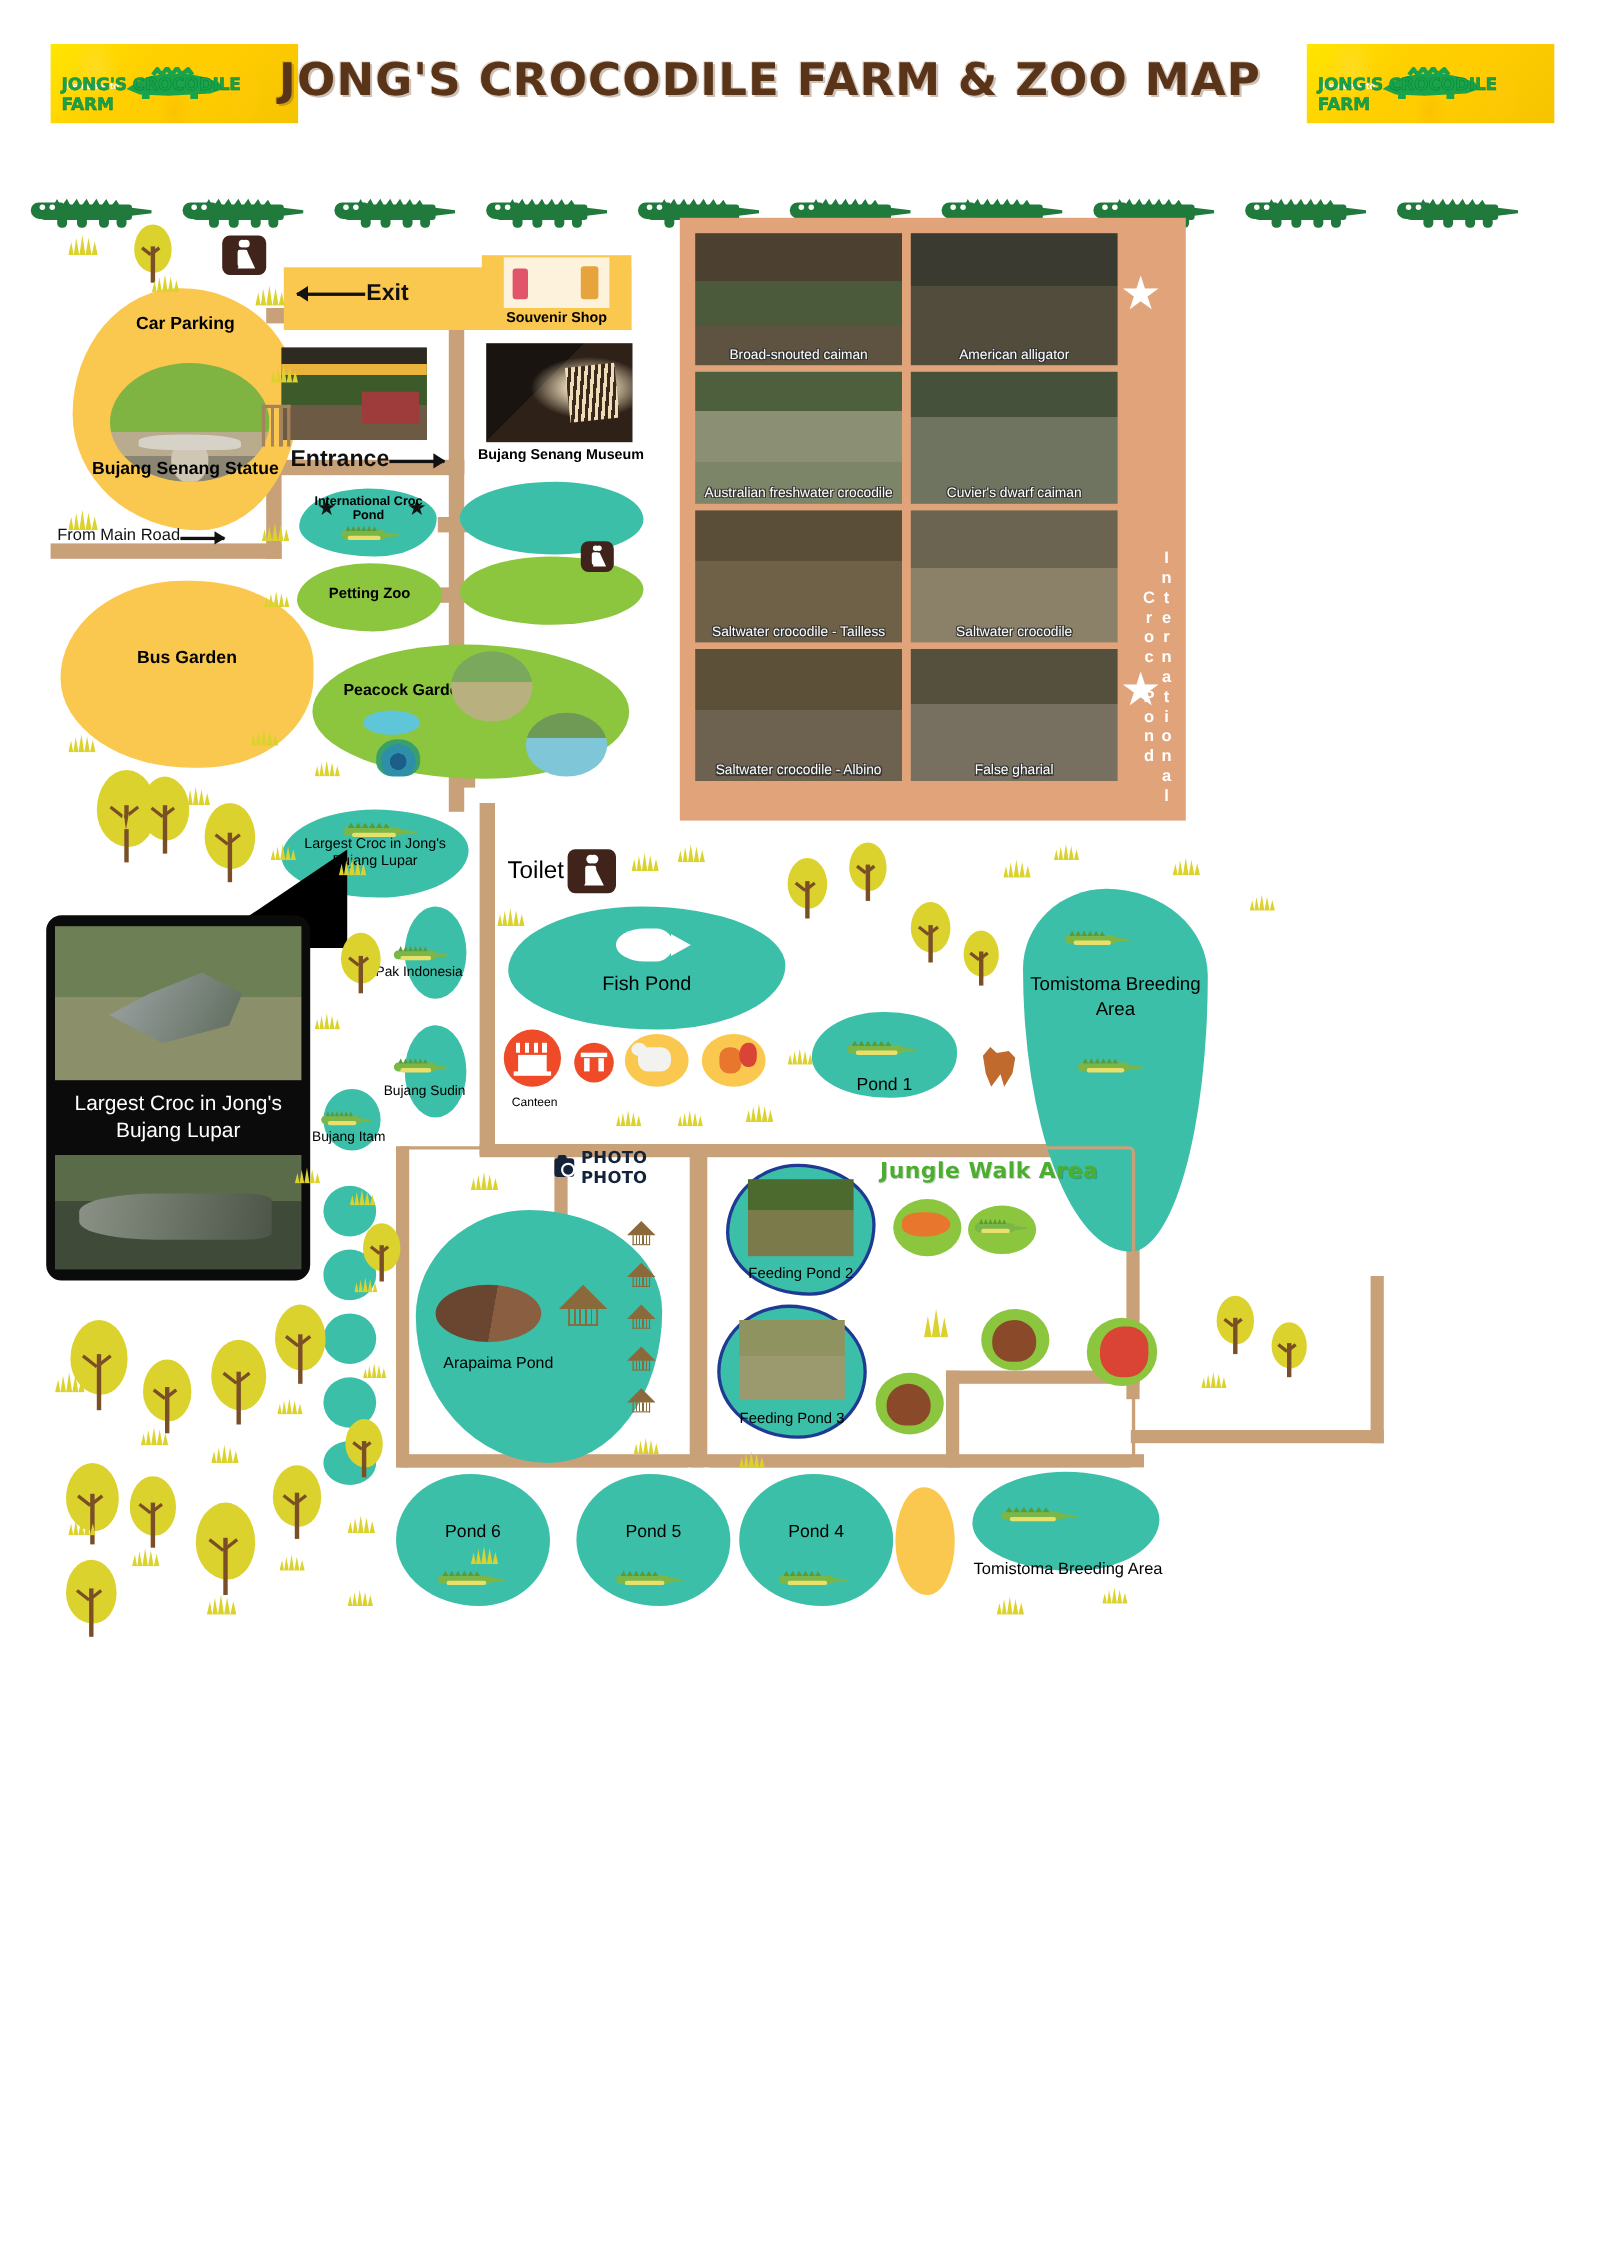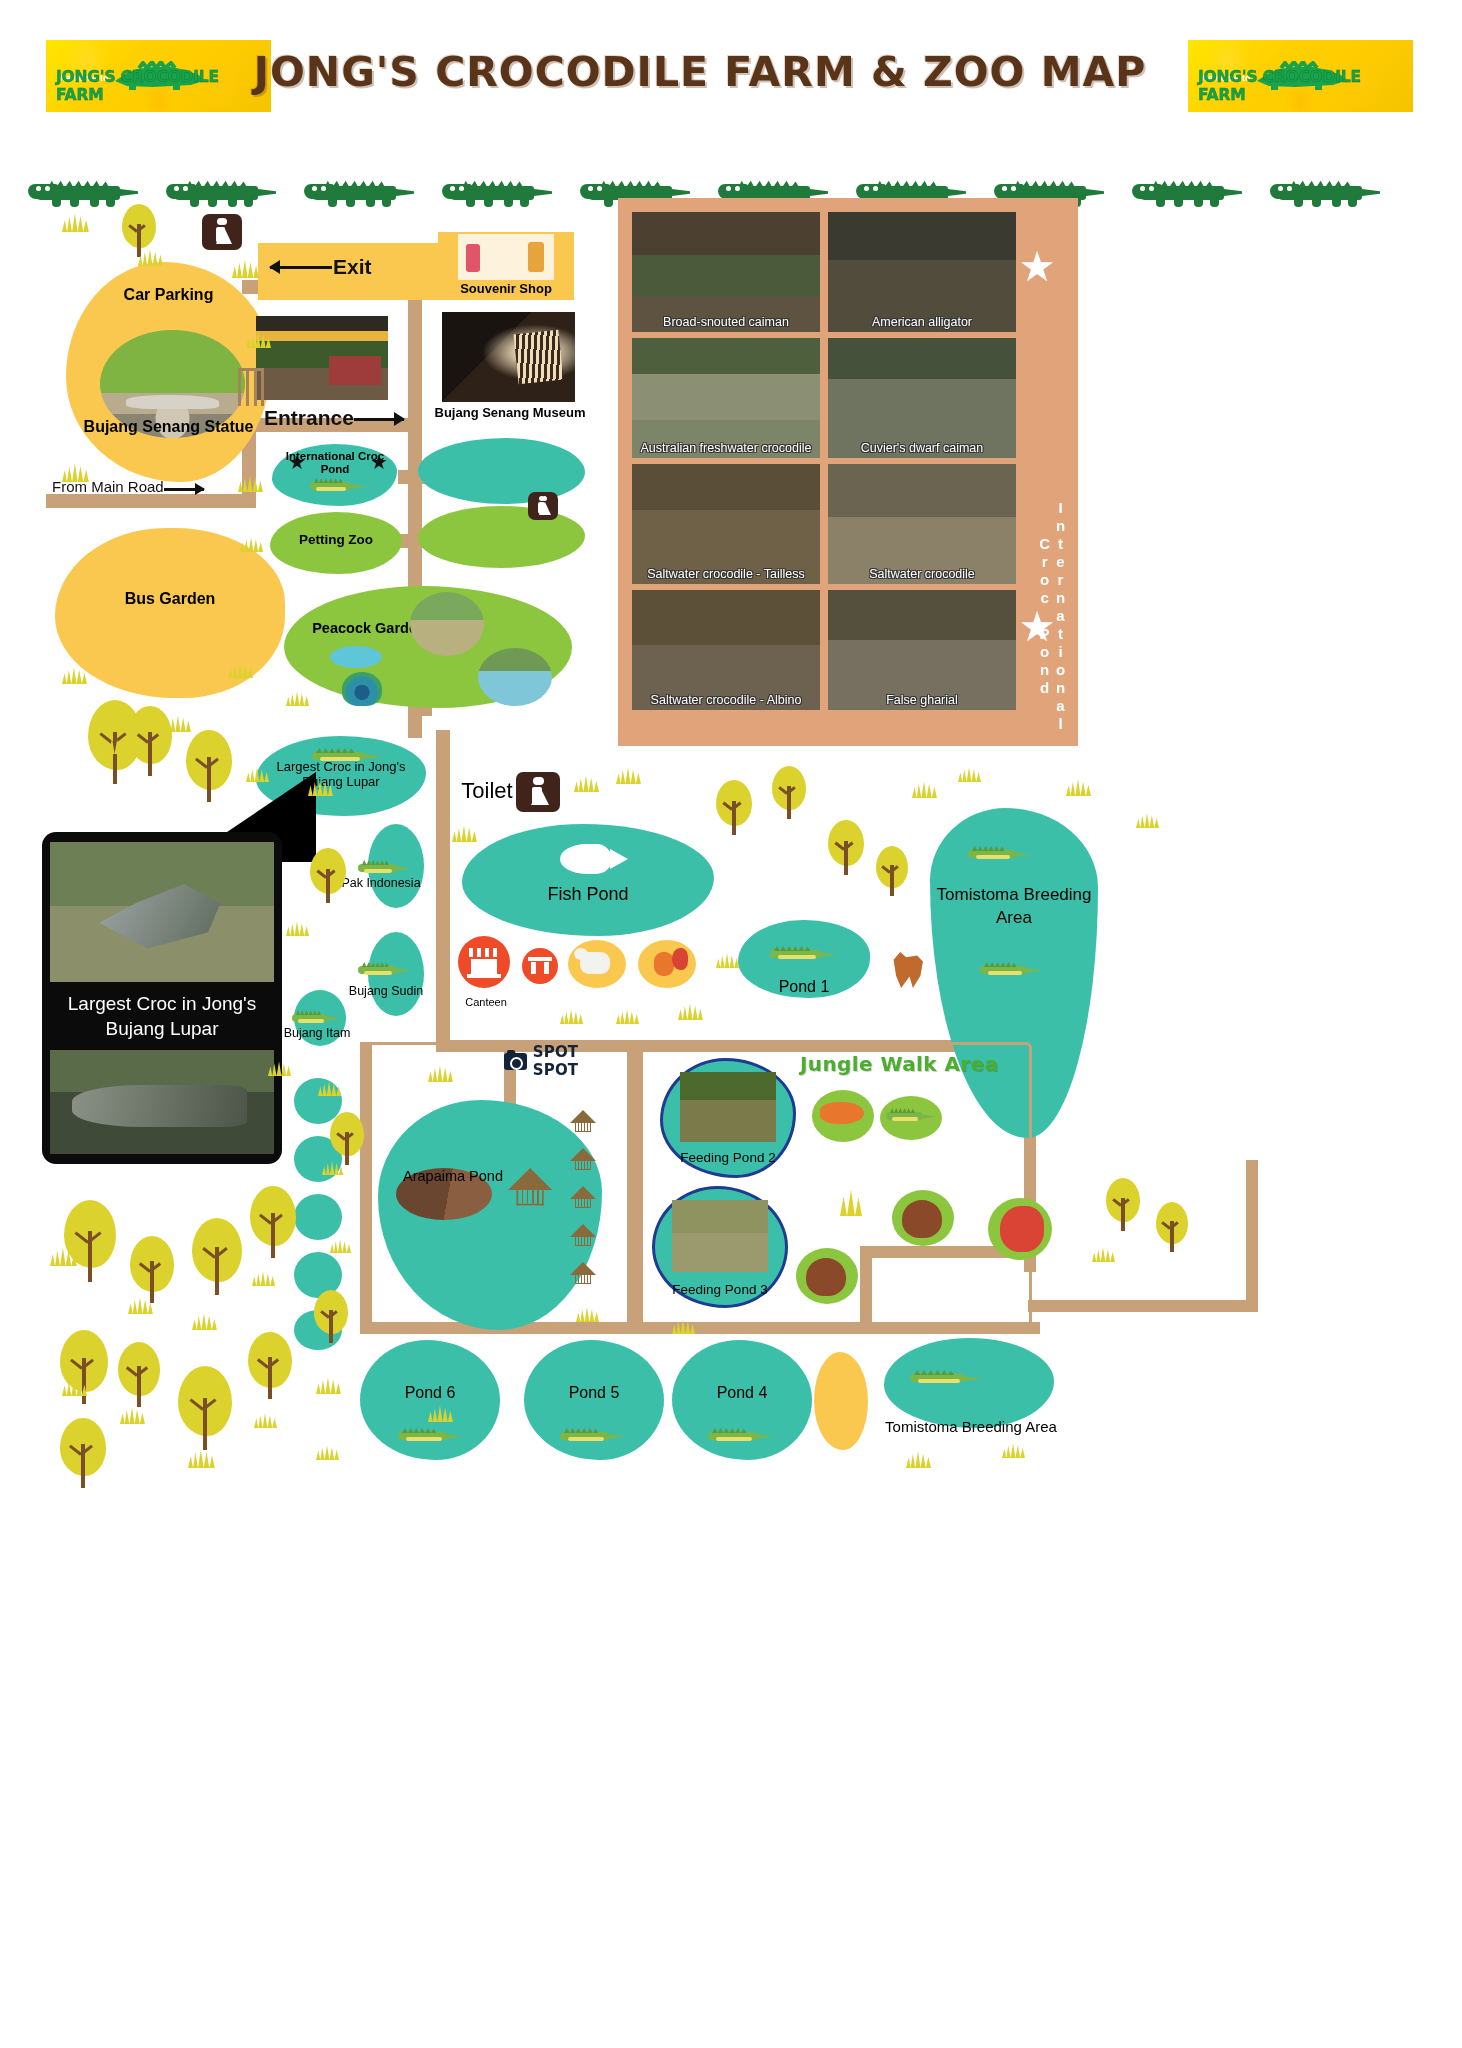--- a/index.html
+++ b/index.html
@@ -755,27 +755,27 @@
       <span class="mc-back" style="width:34px;"></span>
     <span class="mc-tail" style="left:44px; width:16px;"></span>
       <span class="mc-belly" style="left:8px; width:34px;"></span>
   </div>
 
   <div id="mid-outline"></div>
   <div id="jungle-outline"></div>
 
   <div id="photo-spot">
     <span class="cam"></span>
-    <span class="ps-label">SPOT SPOT</span>
+    <span class="ps-label">PHOTO PHOTO</span>
   </div>
 
   <div class="blob" id="arapaima-pond"></div>
   <div class="photo-inset" style="left:396px; top:1168px; width:96px; height:52px; border-radius:50%;
        background:linear-gradient(100deg,#6a4630 0 54%, #8a5e40 54% 100%);"></div>
-  <div class="lbl lbl-light" style="left:378px; top:1168px; width:150px; font-size:14.5px; font-weight:400;">Arapaima Pond</div>
+  <div class="lbl lbl-light" style="left:378px; top:1232px; width:150px; font-size:14.5px; font-weight:400;">Arapaima Pond</div>
 
   <div class="hut" style="left:508px; top:1168px; transform:scale(1.7);">
       <div class="roof"></div>
       <div class="base"></div>
     </div>
   <div class="hut" style="left:570px; top:1110px;">
       <div class="roof"></div>
       <div class="base"></div>
     </div>
   <div class="hut" style="left:570px; top:1148px;">

